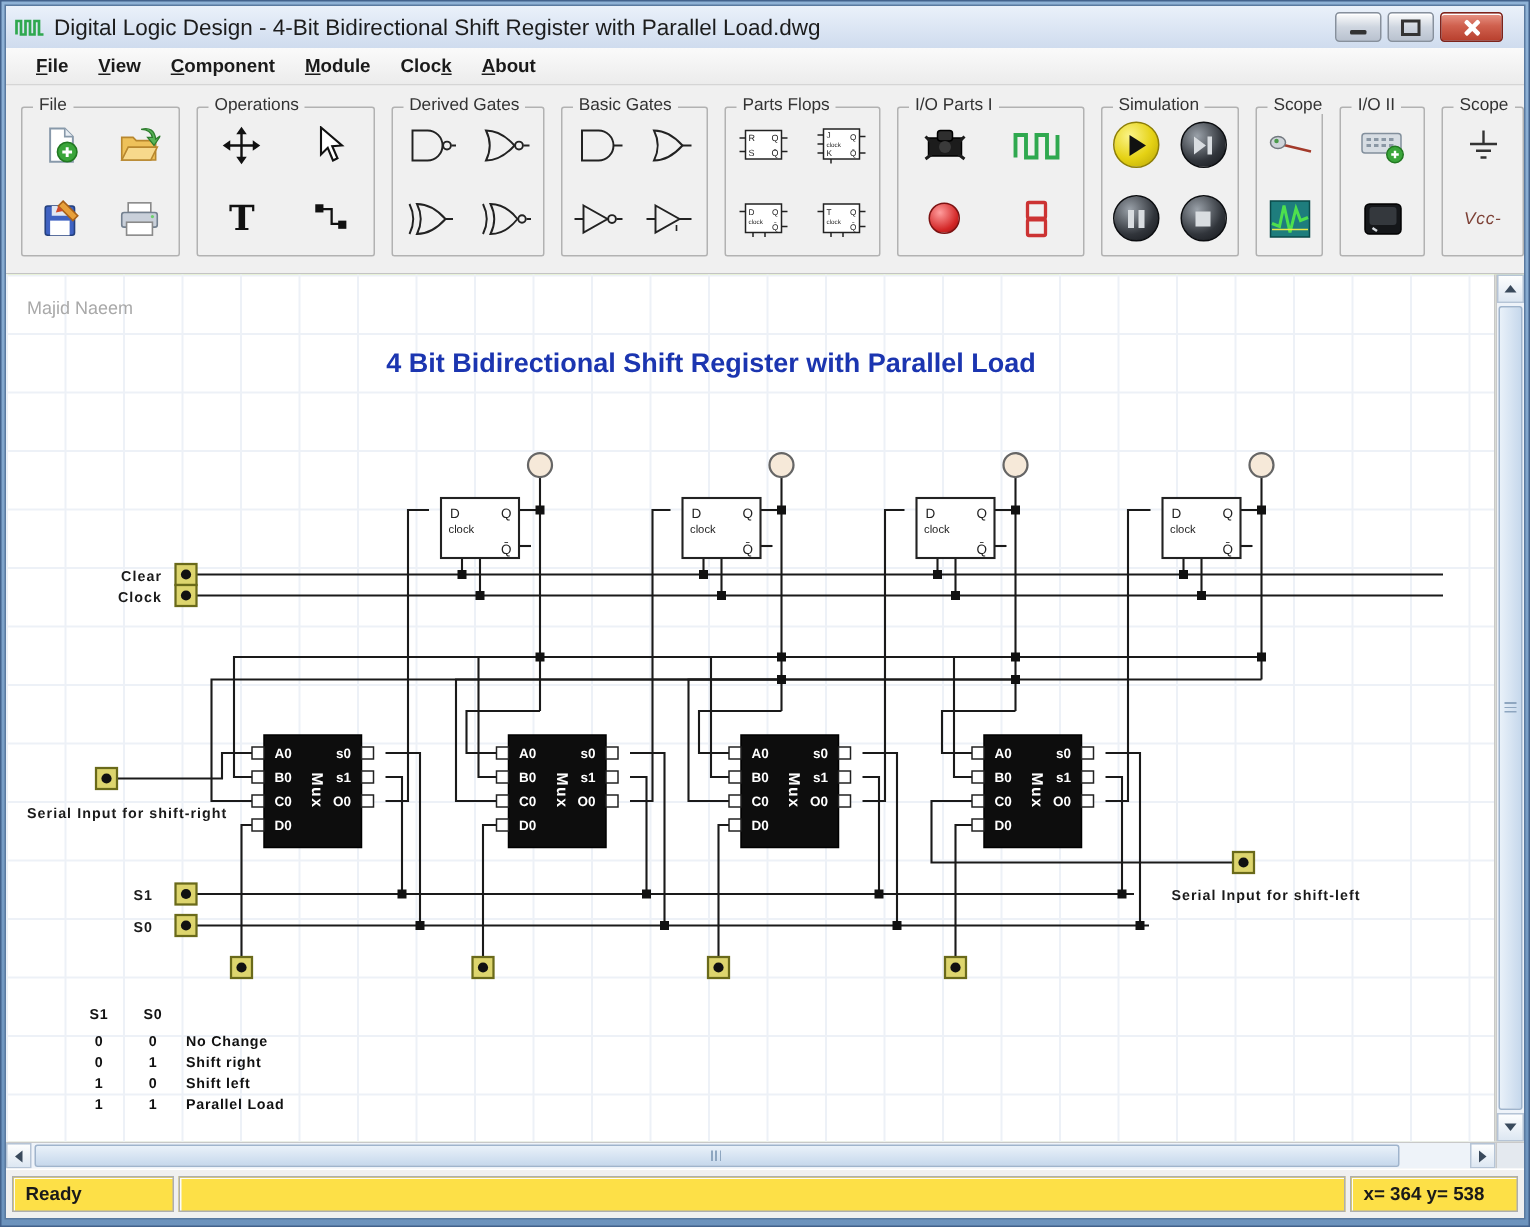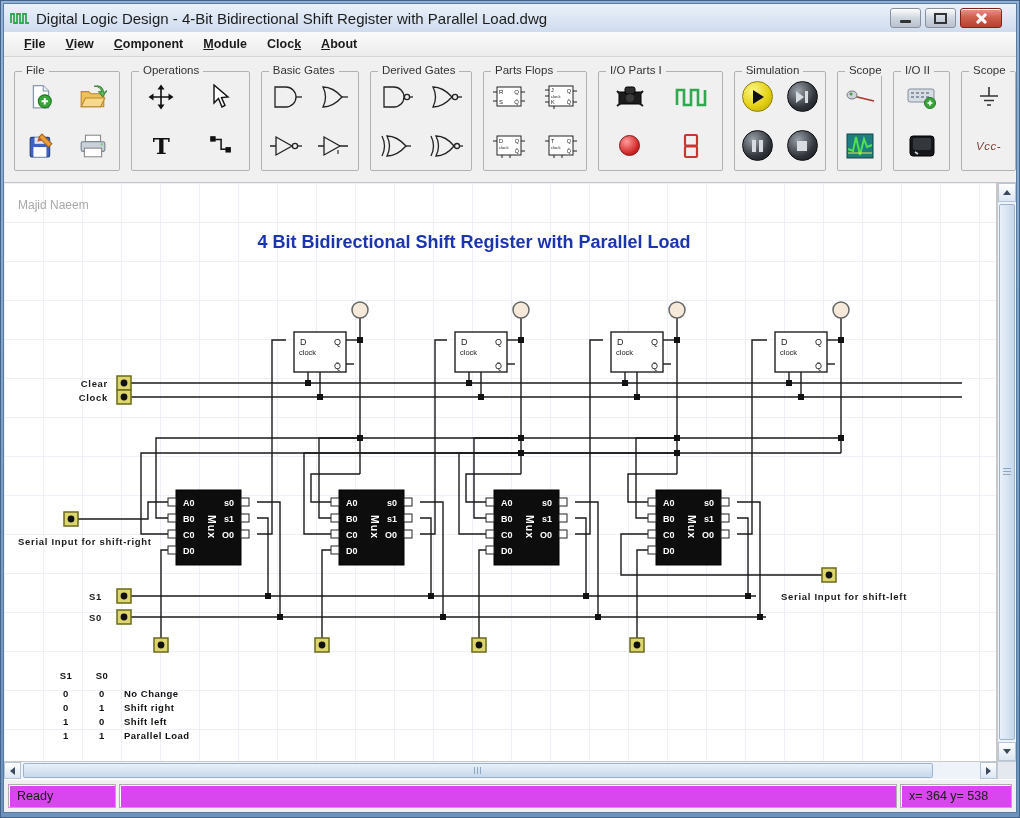--- a/index.html
+++ b/index.html
@@ -63,21 +63,21 @@
   .tri-right{width:0;height:0;border-left:5px solid #3a4a5c;border-top:4px solid transparent;border-bottom:4px solid transparent;}
   .hrow{height:17px;display:flex;flex:0 0 auto;background:#eef3f9;border-top:1px solid #c9c9c9;}
   .hscroll{flex:1;display:flex;}
   .sb-btn.h{width:17px;height:100%;box-sizing:border-box;}
   .hthumb{flex:1;margin:1px 2px;background:linear-gradient(#e9f1f9,#c6d8ec);border:1px solid #9fb4cc;border-radius:2px;position:relative;max-width:920px;}
   .hthumb .grip{position:absolute;top:3px;bottom:3px;left:50%;width:7px;margin-left:-4px;background:repeating-linear-gradient(90deg,#8ea6c0 0 1px,transparent 1px 3px);}
   .htrack-rest{width:45px;}
   .corner{width:18px;background:#e4e9ef;border-left:1px solid #c9c9c9;}
   
   .statusbar{flex:1;background:#f0f0f0;display:flex;align-items:center;padding:4px 4px;gap:3px;border-top:1px solid #fff;}
-  .panel{height:24px;border:1px solid #aeaeae;box-shadow:inset 1px 1px 0 #fcfcfc;display:flex;align-items:center;padding:0 8px;font-size:12.5px;color:#1a1a1a;box-sizing:border-box;background:#d946ef;}
+  .panel{height:24px;border:1px solid #aeaeae;box-shadow:inset 1px 1px 0 #fcfcfc;display:flex;align-items:center;padding:0 8px;font-size:12.5px;color:#1a1a1a;box-sizing:border-box;background:#fde047;font-weight:bold;}
   .panel.ready{width:108px;}
   .panel.mid{flex:1;}
   .panel.coords{width:112px;}
   .gate-svg{display:block;}
 </style>
 </head>
 <body>
 
 <div class="window">
  <div class="inner">
@@ -171,51 +171,20 @@
         <div class="tbtn">
           <svg class="gate-svg" width="24" height="24" viewBox="0 0 22 22">
                 <path d="M5,5 h7 v9 h6" fill="none" stroke="#111" stroke-width="1.4"></path>
                 <rect x="2" y="2" width="5" height="5" fill="#111"></rect>
                 <rect x="16" y="12" width="5" height="5" fill="#111"></rect>
               </svg>
         </div>
       </div>
     </div>
 
-    <div class="group" style="width:100px">
-      <span class="group-label">Basic Gates</span>
-      <div class="g2">
-        <div class="tbtn">
-          <svg class="gate-svg" width="36" height="26" viewBox="0 0 36 26">
-                <path d="M7,3 h11 a10,10 0 0 1 0,20 h-11 Z" fill="none" stroke="#222" stroke-width="1.3"></path>
-                <path d="M28,13 h6" stroke="#222" stroke-width="1.3"></path>
-              </svg>
-        </div>
-        <div class="tbtn">
-          <svg class="gate-svg" width="36" height="26" viewBox="0 0 36 26">
-                <path d="M7,3 Q17,3 26,13 Q17,23 7,23 Q12,13 7,3 Z" fill="none" stroke="#222" stroke-width="1.3"></path>
-                <path d="M26,13 h6" stroke="#222" stroke-width="1.3"></path>
-              </svg>
-        </div>
-        <div class="tbtn">
-          <svg class="gate-svg" width="36" height="26" viewBox="0 0 36 26">
-                <path d="M2,13 h6 M8,4 L24,13 L8,22 Z" fill="none" stroke="#222" stroke-width="1.3"></path>
-                <circle cx="27" cy="13" r="2.6" fill="none" stroke="#222" stroke-width="1.3"></circle>
-                <path d="M30,13 h4" stroke="#222" stroke-width="1.3"></path>
-              </svg>
-        </div>
-        <div class="tbtn">
-          <svg class="gate-svg" width="36" height="26" viewBox="0 0 36 26">
-                <path d="M2,13 h6 M8,4 L24,13 L8,22 Z M24,13 h8" fill="none" stroke="#222" stroke-width="1.3"></path>
-                <path d="M22,17 v4" stroke="#222" stroke-width="1.1"></path>
-              </svg>
-        </div>
-      </div>
-    </div>
-
     <div class="group" style="width:104px">
       <span class="group-label">Derived Gates</span>
       <div class="g2">
         <div class="tbtn">
           <svg class="gate-svg" width="36" height="26" viewBox="0 0 36 26">
                 <path d="M6,3 h10 a10,10 0 0 1 0,20 h-10 Z" fill="none" stroke="#222" stroke-width="1.3"></path>
                 <circle cx="29" cy="13" r="2.6" fill="none" stroke="#222" stroke-width="1.3"></circle>
                 <path d="M32,13 h3" stroke="#222" stroke-width="1.3"></path>
               </svg>
         </div>
@@ -232,20 +201,51 @@
                 <path d="M9,3 Q19,3 28,13 Q19,23 9,23 Q14,13 9,3 Z" fill="none" stroke="#222" stroke-width="1.3"></path>
                 <path d="M28,13 h5" stroke="#222" stroke-width="1.3"></path>
               </svg>
         </div>
         <div class="tbtn">
           <svg class="gate-svg" width="36" height="26" viewBox="0 0 36 26">
                 <path d="M3,3 Q8,13 3,23" fill="none" stroke="#222" stroke-width="1.3"></path>
                 <path d="M8,3 Q18,3 26,13 Q18,23 8,23 Q13,13 8,3 Z" fill="none" stroke="#222" stroke-width="1.3"></path>
                 <circle cx="29" cy="13" r="2.5" fill="none" stroke="#222" stroke-width="1.3"></circle>
                 <path d="M32,13 h3" stroke="#222" stroke-width="1.3"></path>
+              </svg>
+        </div>
+      </div>
+    </div>
+
+    <div class="group" style="width:100px">
+      <span class="group-label">Basic Gates</span>
+      <div class="g2">
+        <div class="tbtn">
+          <svg class="gate-svg" width="36" height="26" viewBox="0 0 36 26">
+                <path d="M7,3 h11 a10,10 0 0 1 0,20 h-11 Z" fill="none" stroke="#222" stroke-width="1.3"></path>
+                <path d="M28,13 h6" stroke="#222" stroke-width="1.3"></path>
+              </svg>
+        </div>
+        <div class="tbtn">
+          <svg class="gate-svg" width="36" height="26" viewBox="0 0 36 26">
+                <path d="M7,3 Q17,3 26,13 Q17,23 7,23 Q12,13 7,3 Z" fill="none" stroke="#222" stroke-width="1.3"></path>
+                <path d="M26,13 h6" stroke="#222" stroke-width="1.3"></path>
+              </svg>
+        </div>
+        <div class="tbtn">
+          <svg class="gate-svg" width="36" height="26" viewBox="0 0 36 26">
+                <path d="M2,13 h6 M8,4 L24,13 L8,22 Z" fill="none" stroke="#222" stroke-width="1.3"></path>
+                <circle cx="27" cy="13" r="2.6" fill="none" stroke="#222" stroke-width="1.3"></circle>
+                <path d="M30,13 h4" stroke="#222" stroke-width="1.3"></path>
+              </svg>
+        </div>
+        <div class="tbtn">
+          <svg class="gate-svg" width="36" height="26" viewBox="0 0 36 26">
+                <path d="M2,13 h6 M8,4 L24,13 L8,22 Z M24,13 h8" fill="none" stroke="#222" stroke-width="1.3"></path>
+                <path d="M22,17 v4" stroke="#222" stroke-width="1.1"></path>
               </svg>
         </div>
       </div>
     </div>
 
     <div class="group" style="width:106px">
       <span class="group-label">Parts Flops</span>
       <div class="g2">
         <div class="tbtn">
           <svg class="gate-svg" width="38" height="28" viewBox="0 0 38 28">

